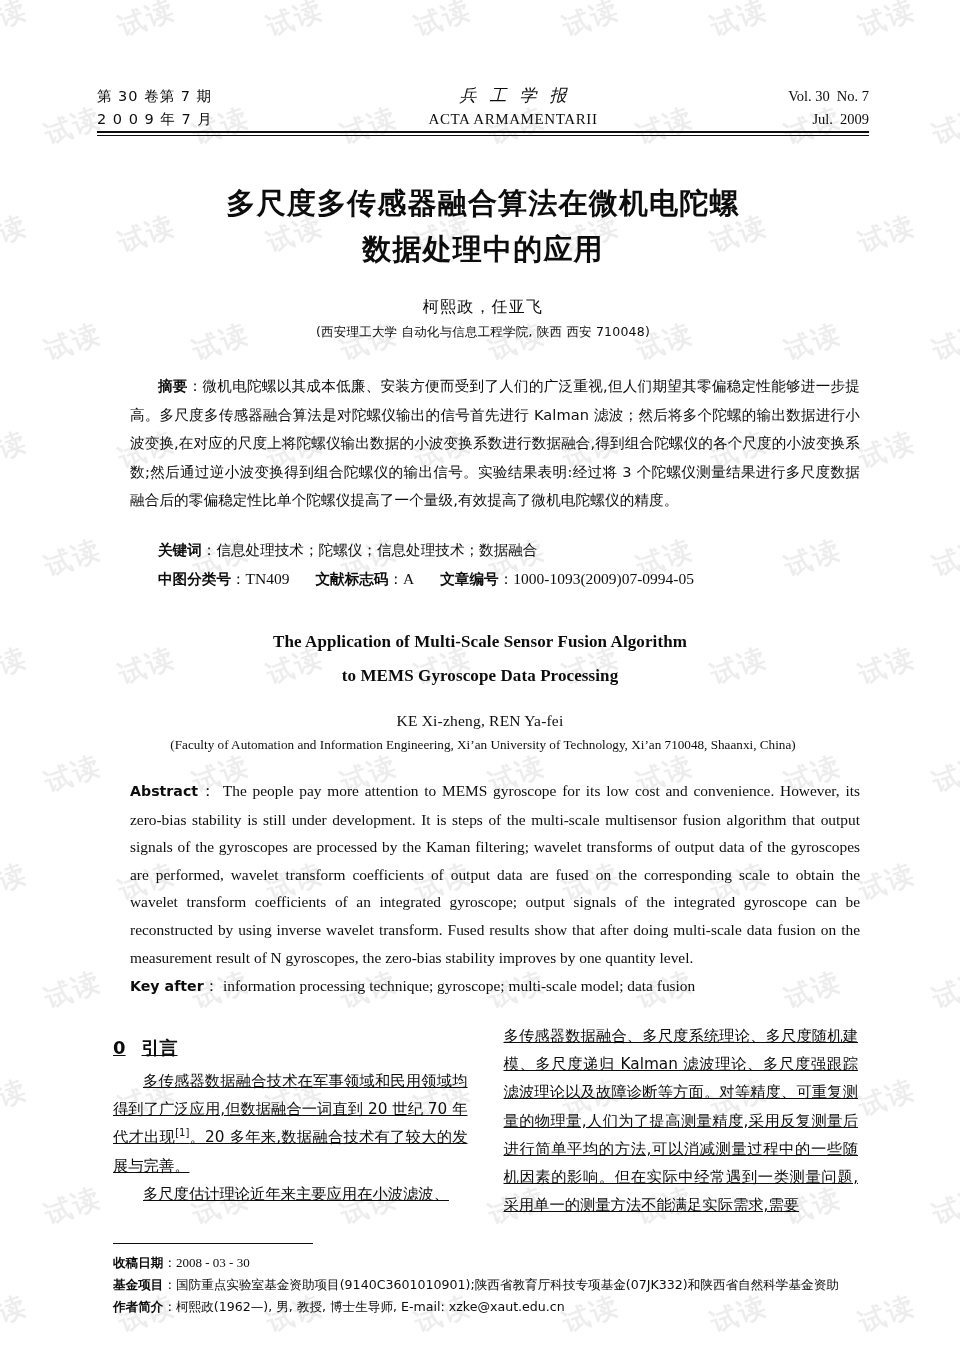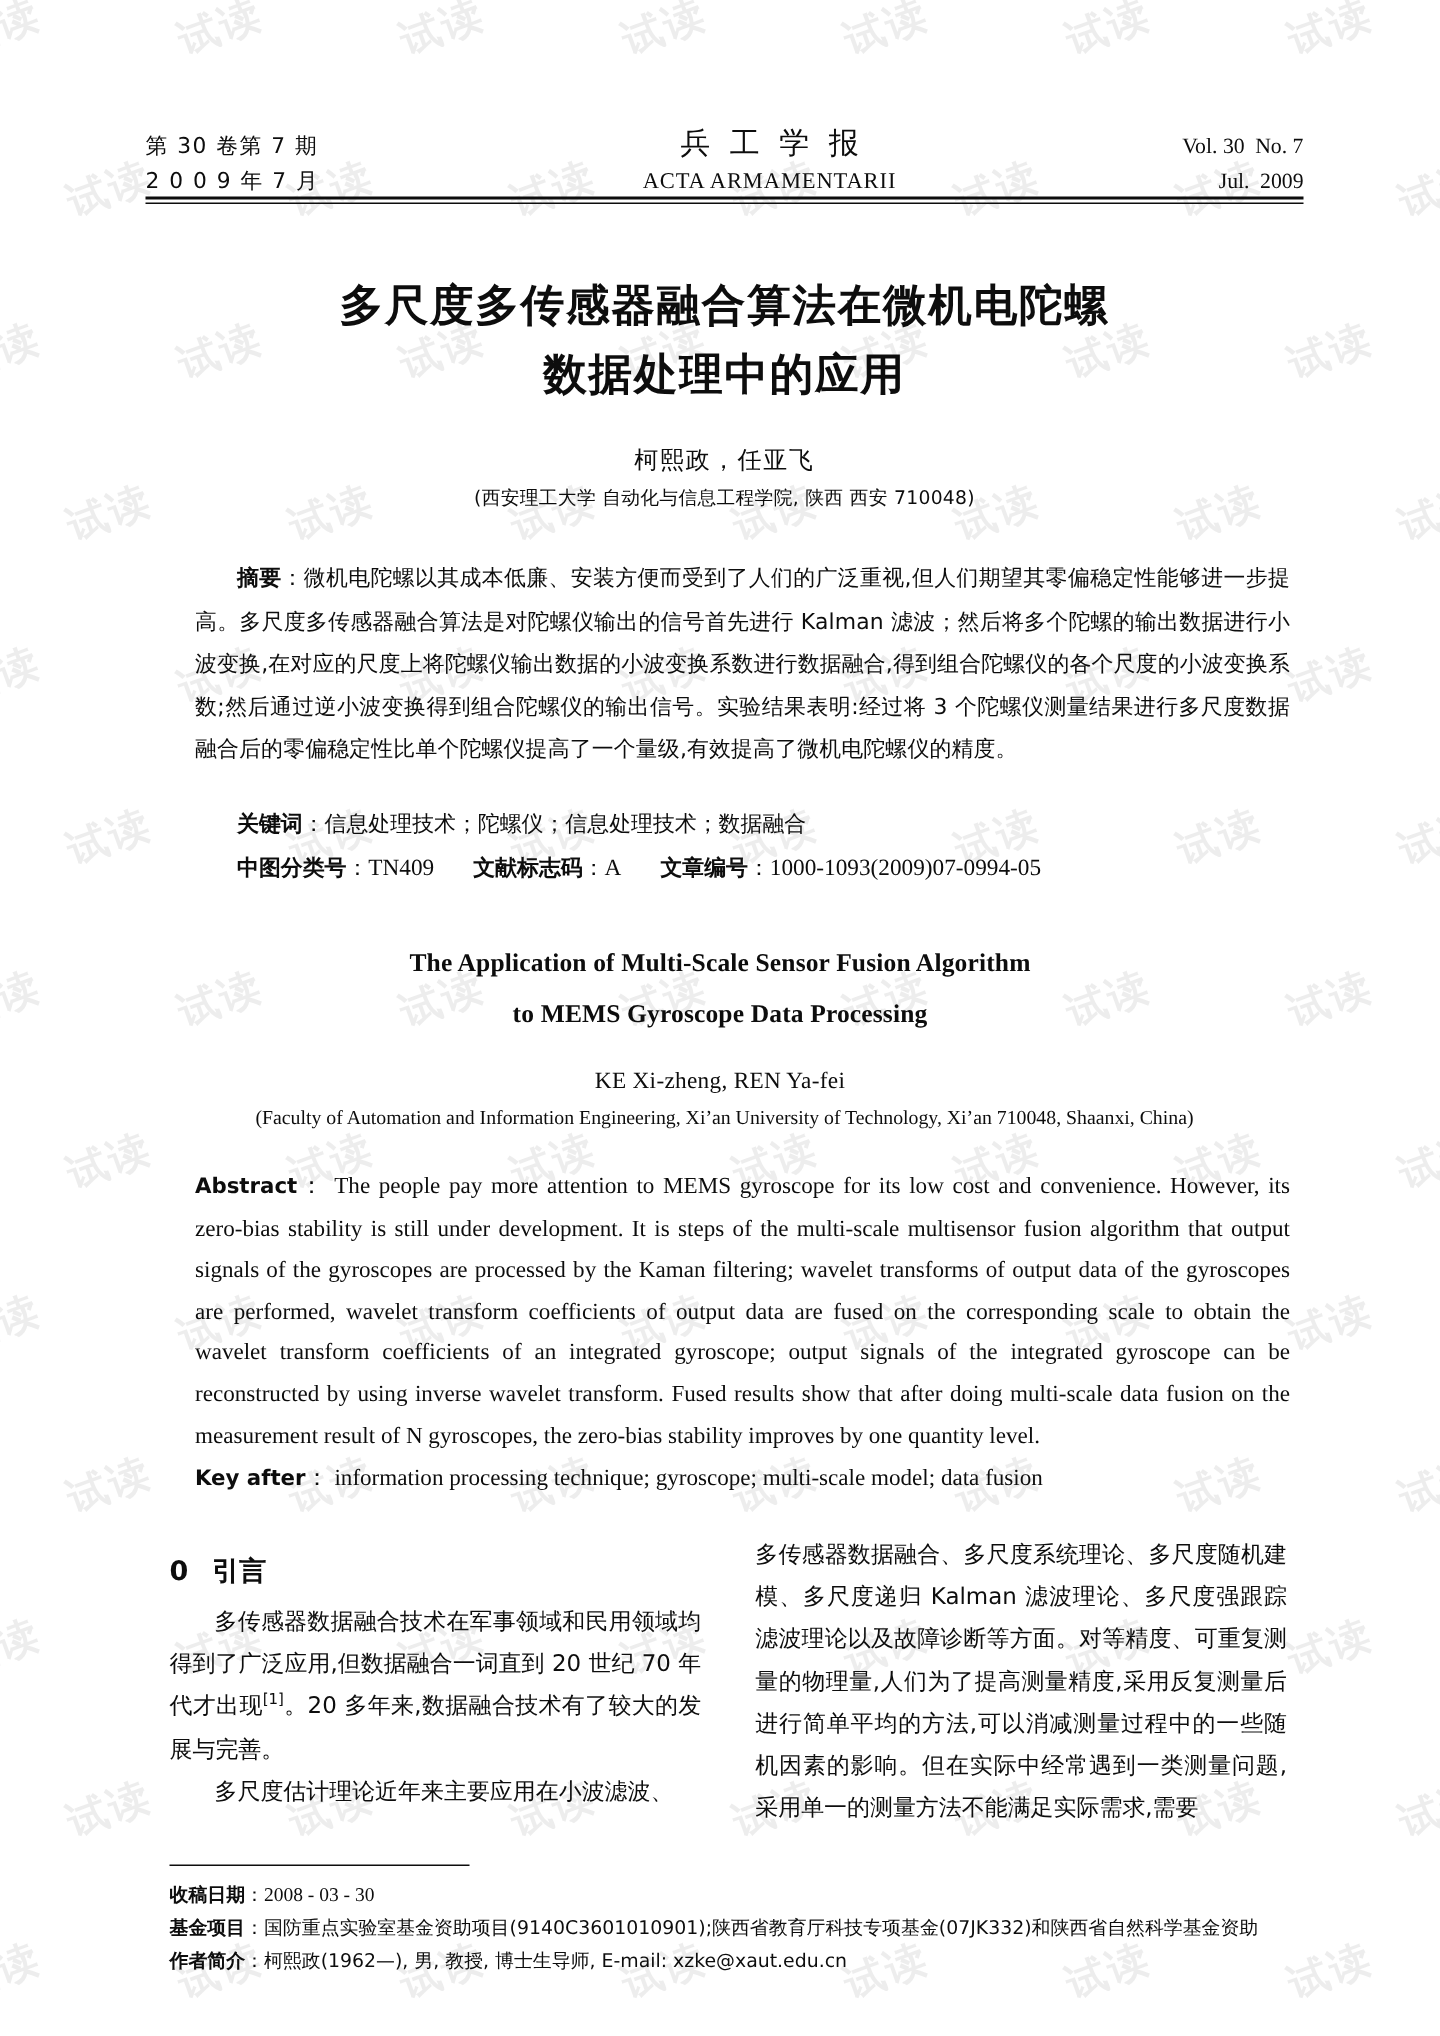--- a/index.html
+++ b/index.html
@@ -66,23 +66,24 @@
     letter-spacing: 1px;
     white-space: nowrap;
   }
   .rh-center {
     flex: 1;
     text-align: center;
     white-space: nowrap;
   }
   .rh-center.cn {
     font-family: "DejaVu Sans", sans-serif;
-    font-size: 20px;
+    font-size: 17px;
     letter-spacing: 13px;
     padding-left: 13px;
+    font-style: italic;
   }
   .rh-center.en {
     font-family: "Liberation Serif", serif;
     font-size: 15px;
     letter-spacing: 0.6px;
   }
   .rh-right {
     width: 150px;
     text-align: right;
     font-family: "Liberation Serif", serif;
@@ -244,20 +245,21 @@
 
   
   #body-cols {
     position: absolute;
     left: 113px;
     top: 1022px;
     width: 745px;
     height: 215px;
     display: flex;
     gap: 36px;
+    text-decoration: underline;
   }
   .col {
     width: 358px;
     font-family: "DejaVu Sans", sans-serif;
     font-size: 15.3px;
     line-height: 28.2px;
   }
   .sec-head {
     font-family: "DejaVu Sans", sans-serif;
     font-weight: 700;

